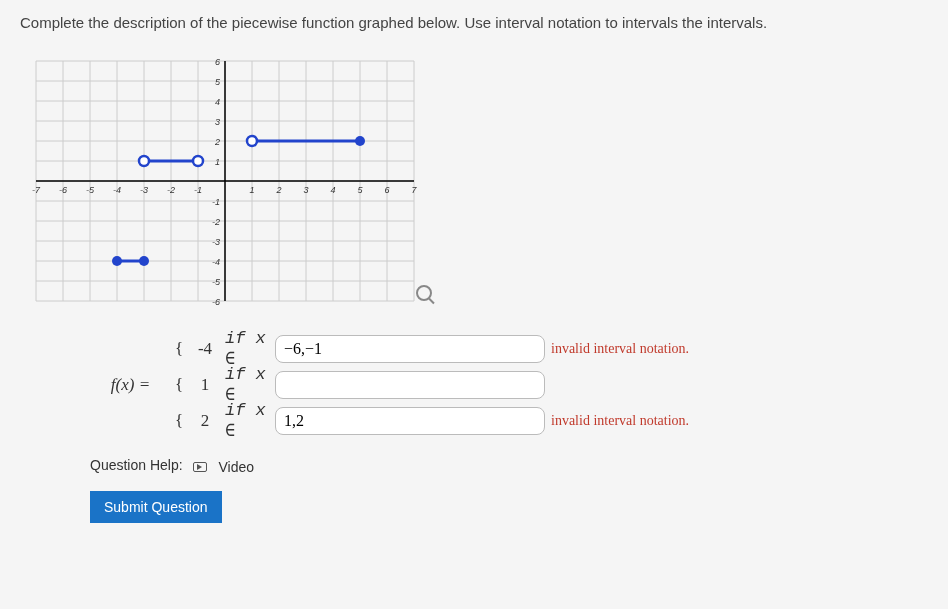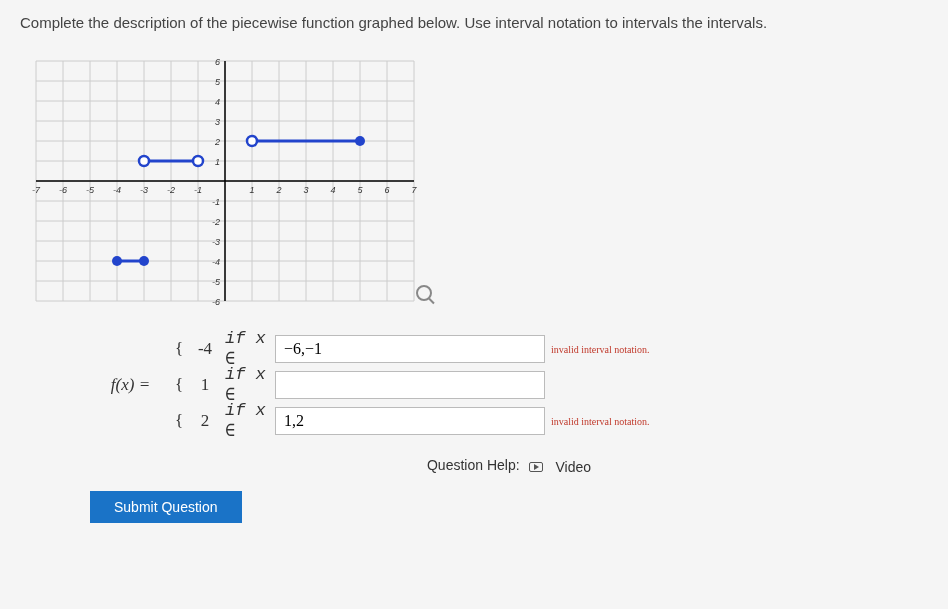--- a/index.html
+++ b/index.html
@@ -19,32 +19,32 @@
     position:absolute; right:-2px; bottom:10px; width:16px; height:16px; border:2px solid #888; border-radius:50%;
   }
   .mag::after{ content:""; position:absolute; width:7px; height:2px; background:#888; transform:rotate(45deg); bottom:-3px; right:-5px;}
   .piecewise { margin: 20px 0 10px 70px; }
   .piecewise-row { display:flex; align-items:center; height:36px; font-family: "Times New Roman", serif; font-size:17px; font-style:italic;}
   .lhs { width:85px; text-align:center; padding-right:4px;}
   .brace { width:16px; font-style:normal;}
   .val { width:28px; text-align:center; font-style:normal;}
   .ifx { width:56px; padding-left:6px;font-family:Liberation Mono, monospace;}
   .input-box {
-    width: 270px; height:28px; border:1px solid #bbb; border-radius:0;
+    width: 270px; height:28px; border:1px solid #bbb; border-radius:8px;
     padding:2px 8px; font-family:"Times New Roman",serif; font-size:16px;
     background:#fff; font-style:normal;
   }
-  .feedback { color:#c0392b; font-size:10px; padding-left:6px; font-style:normal;}
-  .qhelp { margin: 18px 0 16px 70px; font-size:14px; color:#333;text-align:center;}
+  .feedback { color:#c0392b; font-size:14px; padding-left:6px; font-style:normal;}
+  .qhelp { margin: 18px 0 16px 70px; font-size:14px; color:#333;}
   .video-link { display:inline-flex; align-items:center; gap:12px; color:#333; text-decoration:none; margin-left:6px;}
   .video-icon { width:14px; height:10px; border:1px solid #555; border-radius:2px; display:inline-flex; align-items:center; justify-content:center;}
   .video-icon::before{ content:""; border-left:5px solid #555; border-top:3px solid transparent; border-bottom:3px solid transparent;}
   .submit-btn {
     margin-left:70px; background:#1a73c7; color:#fff; border:none;
-    padding:8px 24px; font-size:14px; cursor:pointer;
+    padding:8px 14px; font-size:14px; cursor:pointer;
   }
 </style>
 </head>
 <body>
 
 
 
 <div class="prompt">Complete the description of the piecewise function graphed below. Use interval notation to intervals the intervals.</div>
 
 <div class="graph-wrap">

